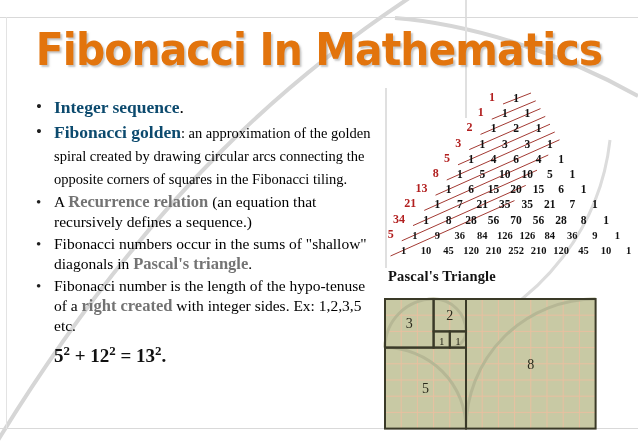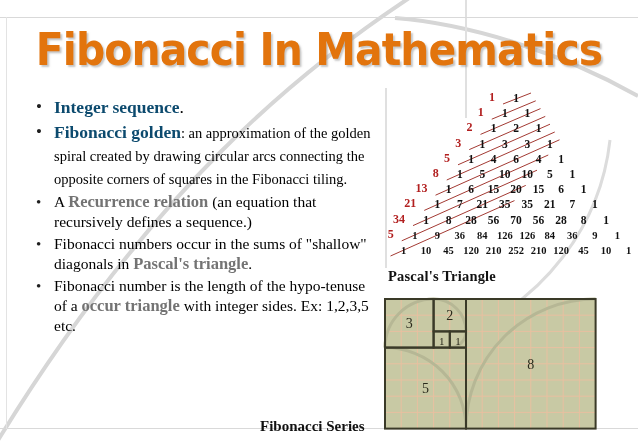--- a/index.html
+++ b/index.html
@@ -138,23 +138,30 @@
       <span>A </span><span class="keysm">Recurrence relation</span><span> (an equation that recursively defines a sequence.)</span>
     </div>
 
     <div class="bullet lvl2">
       <span class="dot">•</span>
       <span>Fibonacci numbers occur in the sums of "shallow" diagonals in </span><span class="keysm">Pascal's triangle</span><span>.</span>
     </div>
 
     <div class="bullet lvl2">
       <span class="dot">•</span>
-      <span>Fibonacci number is the length of the hypo-tenuse of a </span><span class="keysm">occur triangle</span><span> with integer sides. Ex: 1,2,3,5 etc.</span>
-    </div>
-
+      <span>Fibonacci number is the length of the hypo-tenuse of a </span><span class="keysm">right created</span><span> with integer sides. Ex: 1,2,3,5 etc.</span>
+    </div>
+
+    <div class="equation">
+      <span>5</span><sup>2</sup>
+      <span>+</span>
+      <span>12</span><sup>2</sup>
+      <span>=</span>
+      <span>13</span><sup>2</sup><span>.</span>
+    </div>
   </div>
 
   <div id="pascal">
     <svg id="pascal-svg" width="250" height="178" viewBox="0 0 250 178">
         <line x1="115" y1="14" x2="143" y2="3" stroke="#a33a33" stroke-width="1"></line>
         <line x1="103.75" y1="29.2" x2="147.75" y2="10.799999999999999" stroke="#a33a33" stroke-width="1"></line>
         <line x1="92.5" y1="44.4" x2="152.5" y2="18.599999999999998" stroke="#a33a33" stroke-width="1"></line>
         <line x1="81.25" y1="59.599999999999994" x2="157.25" y2="26.39999999999999" stroke="#a33a33" stroke-width="1"></line>
         <line x1="70" y1="74.8" x2="162" y2="34.199999999999996" stroke="#a33a33" stroke-width="1"></line>
         <line x1="58.75" y1="90" x2="166.75" y2="42" stroke="#a33a33" stroke-width="1"></line>
@@ -280,15 +287,14 @@
         <rect x="52.599999999999994" y="36.4" width="16.2" height="16.2" fill="none" stroke="#3a3a28" stroke-width="2"></rect>
         <text x="60.699999999999996" y="49.5" text-anchor="middle" font-family="&quot;Liberation Serif&quot;, serif" font-size="11" fill="#2a2a1c">1</text>
         <rect x="68.8" y="36.4" width="16.2" height="16.2" fill="none" stroke="#3a3a28" stroke-width="2"></rect>
         <text x="76.89999999999999" y="49.5" text-anchor="middle" font-family="&quot;Liberation Serif&quot;, serif" font-size="11" fill="#2a2a1c">1</text>
         <rect x="4" y="52.599999999999994" width="81" height="81" fill="none" stroke="#3a3a28" stroke-width="2"></rect>
         <text x="44.5" y="98.1" text-anchor="middle" font-family="&quot;Liberation Serif&quot;, serif" font-size="14" fill="#2a2a1c">5</text>
         <rect x="85" y="4" width="129.6" height="129.6" fill="none" stroke="#3a3a28" stroke-width="2"></rect>
         <text x="149.79999999999998" y="73.8" text-anchor="middle" font-family="&quot;Liberation Serif&quot;, serif" font-size="14" fill="#2a2a1c">8</text>
       </svg>
   </div>
-  <div class="fcap">Fibonacci Series</div>
 
 </div>
 
 </body></html>

